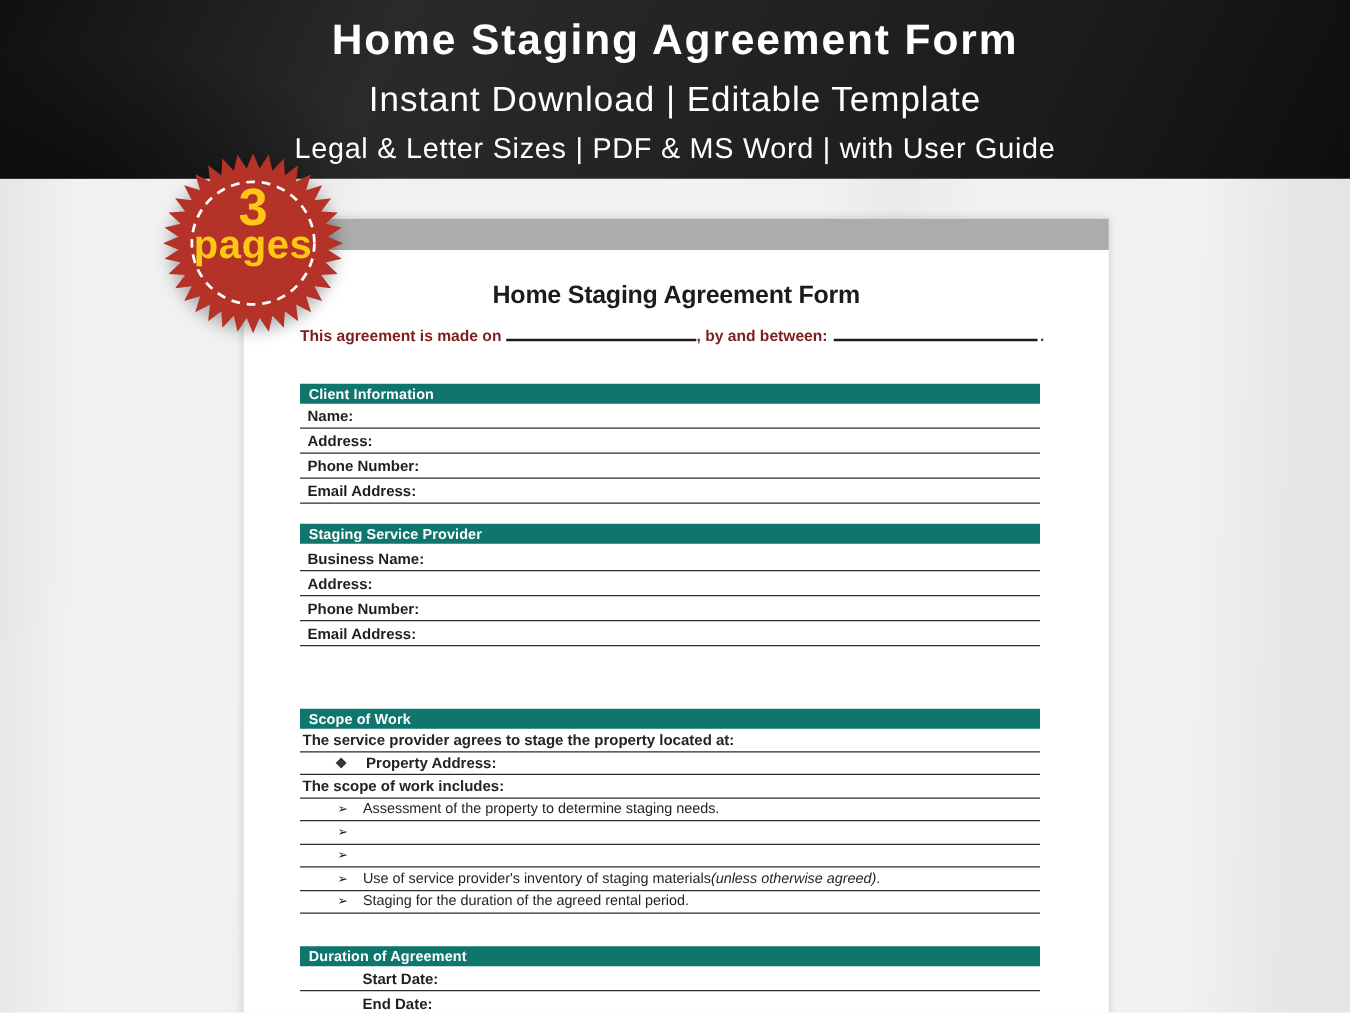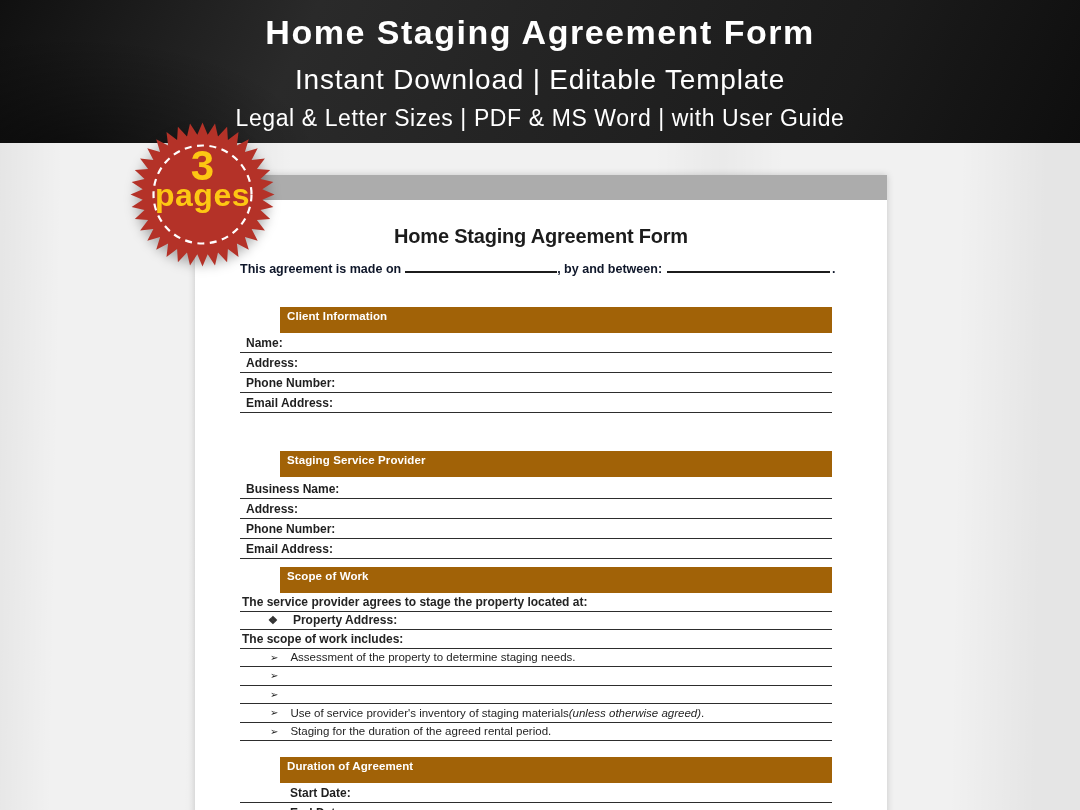--- a/index.html
+++ b/index.html
@@ -48,34 +48,33 @@
   }
   .page-band { position:absolute; left:0; top:0; width:692px; height:25px; background:#acacac; }
 
   .doc-title {
     position:absolute; left:0; top:50px; width:692px; text-align:center;
     font-size:20px; font-weight:700; color:#1c1c1c; letter-spacing:-.2px;
   }
 
   .intro {
     position:absolute; left:45px; top:87px; width:600px;
-    font-size:12.5px; font-weight:700; color:#0f172a; white-space:nowrap;
+    font-size:12.5px; font-weight:700; color:#7f1d1d; white-space:nowrap;
   }
   .blank { display:inline-block; border-bottom:2px solid #1c1c1c; height:11px; }
   .blank-1 { width:152px; margin-left:4px; }
   .blank-2 { width:163px; margin-left:5px; margin-right:2px; }
 
   .section { position:absolute; left:45px; width:592px; }
-  .sec-1 { top:132px; } .sec-2 { top:276px; } .sec-3 { top:392px; } .sec-4 { top:582px; }
+  .sec-1 { top:132px; } .sec-2 { top:244px; } .sec-3 { top:392px; } .sec-4 { top:582px; }
 
   .sec-bar {
-    height:26px; background:#a16207; color:#ffffff;
+    height:16px; background:#0f766e; color:#ffffff;
     font-size:11.5px; font-weight:700; line-height:18px; padding-left:7px;
     letter-spacing:.1px;
-    margin-left:40px;
   }
   .sec-2 .sec-bar { margin-bottom:2px; }
 
   .frow {
     height:20px; border-bottom:1.6px solid #2d2d2d;
     display:flex; align-items:center; padding-left:6px;
     font-size:12px; font-weight:700; color:#1f1f1f;
   }
   .frow.indent { padding-left:50px; }
 

